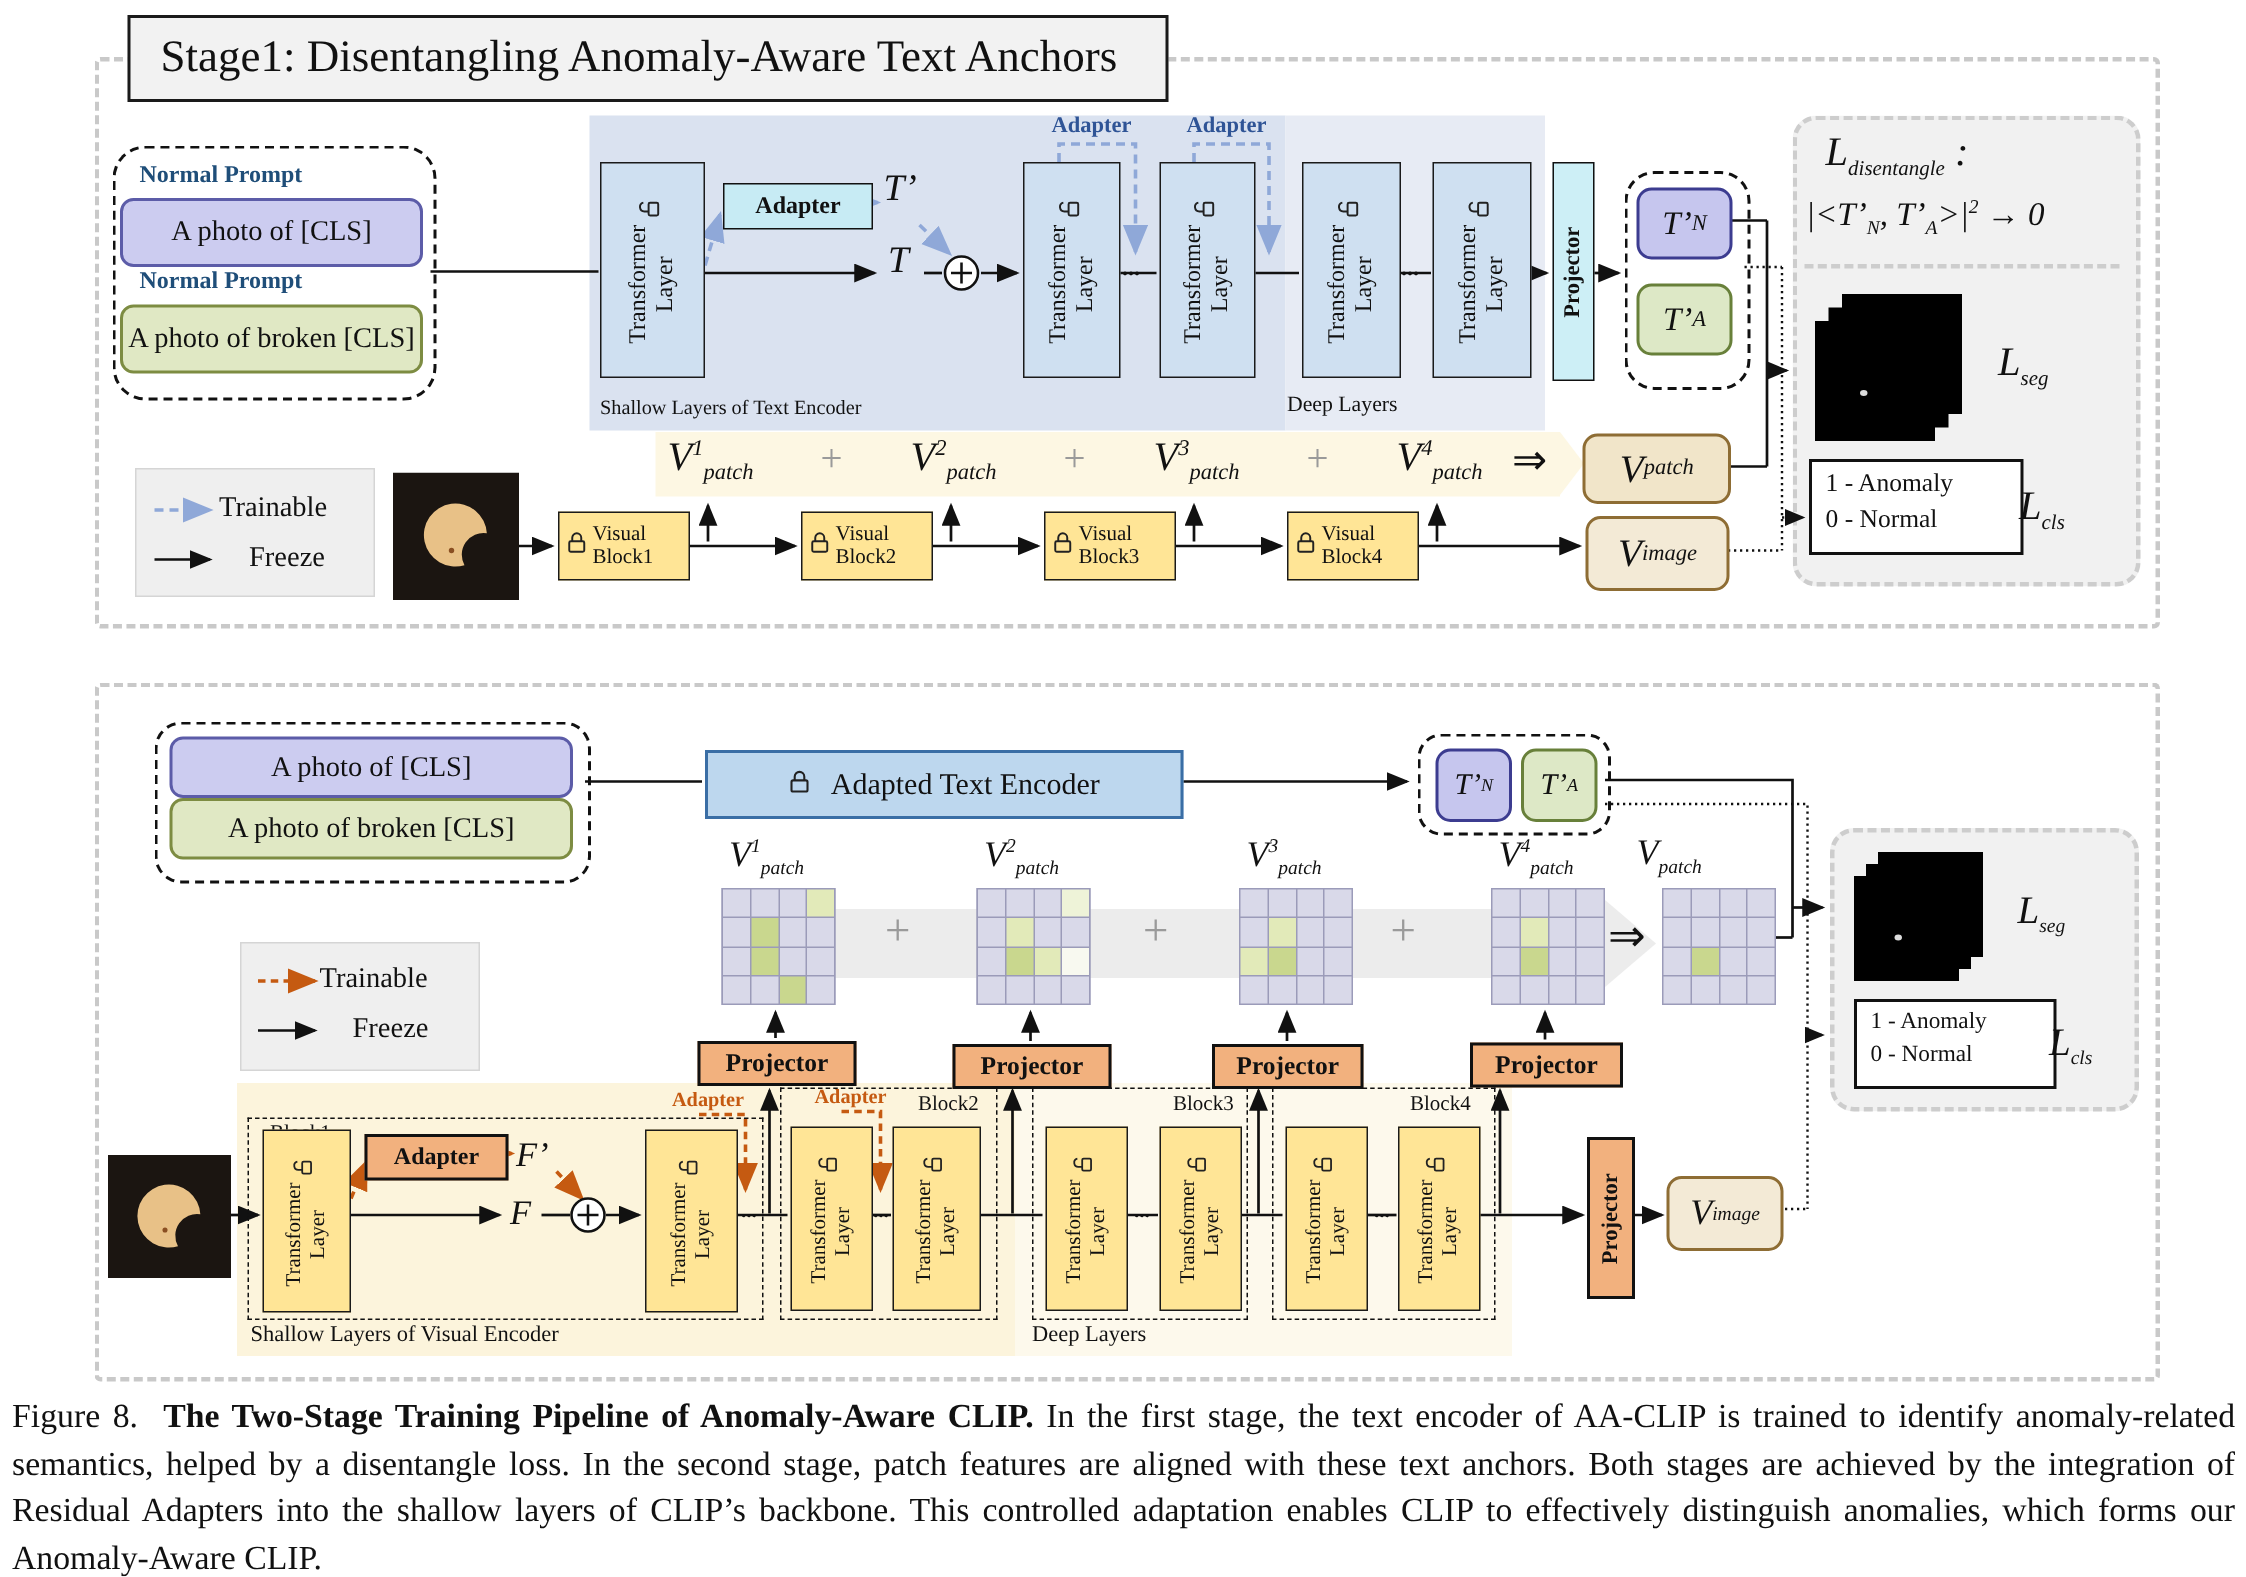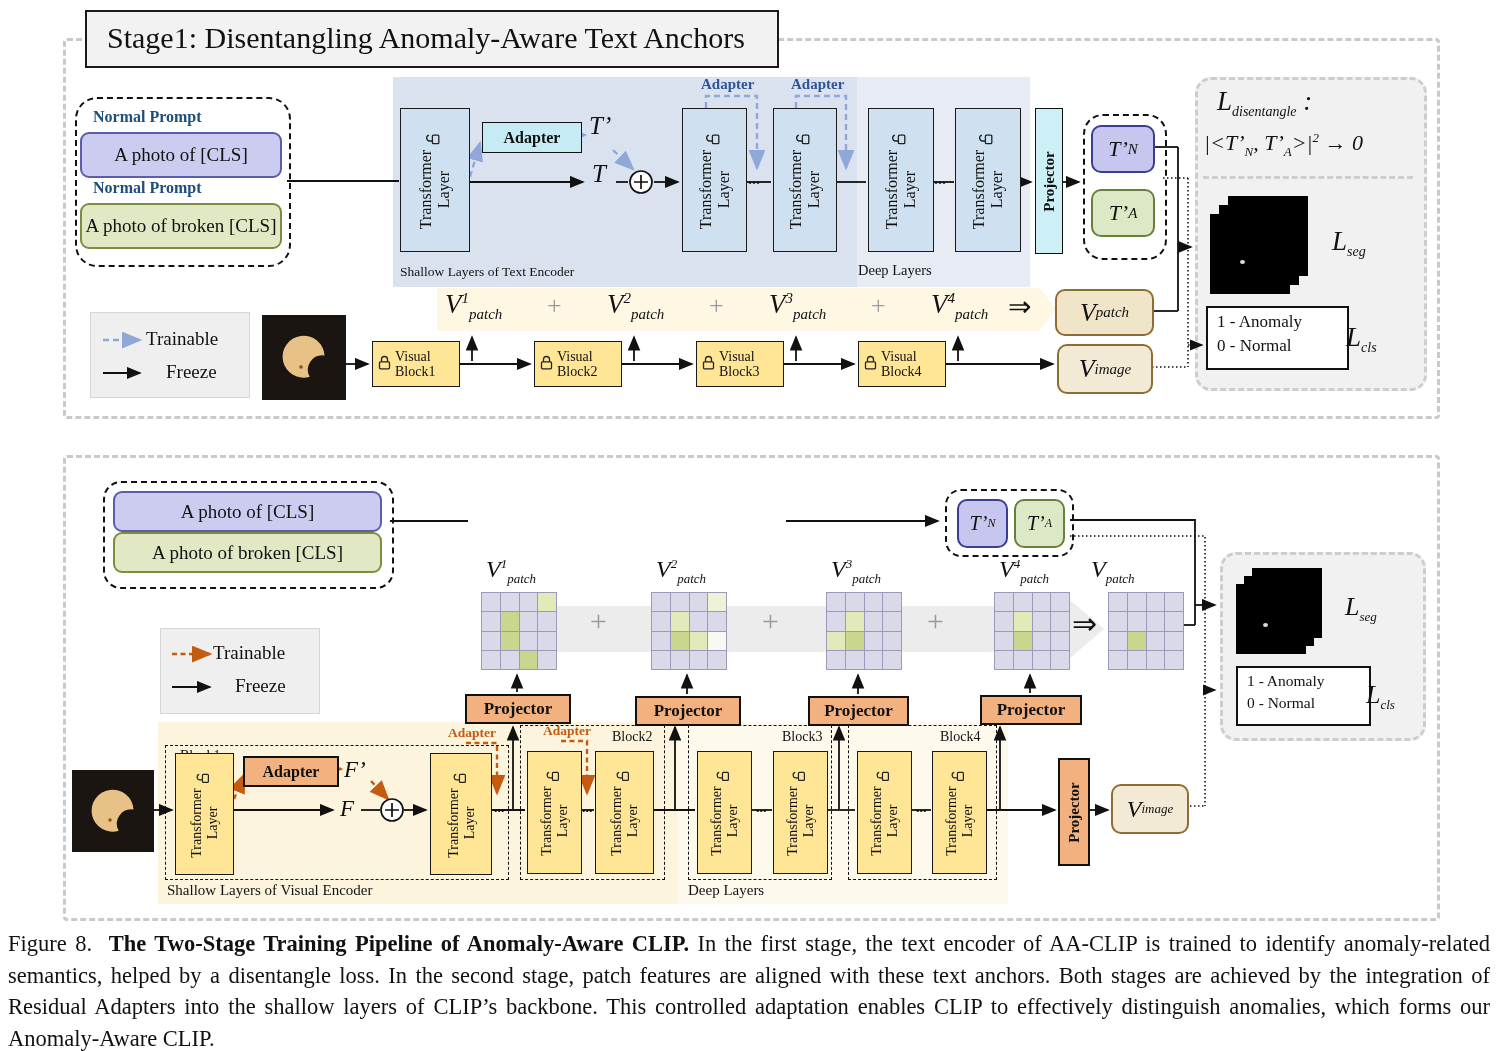--- a/index.html
+++ b/index.html
@@ -355,20 +355,27 @@
 
 
   <div class="a L3 dashedbox" style="left:103px;top:481px;width:287px;height:104px;border-radius:18px;"></div>
   <div class="a L3 pbox purple" style="left:113px;top:491px;width:265px;height:37px;">
       <span>A photo of [CLS]</span>
     </div>
   <div class="a L3 pbox green" style="left:113px;top:532px;width:265px;height:37px;">
       <span>A photo of broken [CLS]</span>
     </div>
 
+  <div class="a L3" style="left:470px;top:500px;width:315px;height:42px;background:#bdd7ee;border:2px solid #3a6ea5;display:flex;align-items:center;justify-content:center;gap:14px;font-size:20px;">
+      <span><svg width="14" height="16" viewBox="0 0 13 15">
+          <rect x="1.5" y="6.8" width="10" height="7" rx="1" fill="none" stroke="#222" stroke-width="1.3"></rect>
+          <path d="M3.5 6.8 V4.5 a3 3 0 0 1 6 0 V6.8" fill="none" stroke="#222" stroke-width="1.3"></path>
+        </svg></span>
+      <span>Adapted Text Encoder</span>
+    </div>
 
   <div class="a L3 dashedbox" style="left:945px;top:489px;width:125px;height:64px;border-radius:16px;"></div>
   <div class="a L3 anchor an" style="left:957px;top:499px;width:47px;height:45px;font-size:20px;">
       <span>T’</span>
       <sub class="s" style="font-size:12px;">N</sub>
     </div>
   <div class="a L3 anchor aa" style="left:1014px;top:499px;width:47px;height:45px;font-size:20px;">
       <span>T’</span>
       <sub class="s" style="font-size:12px;">A</sub>
     </div>

